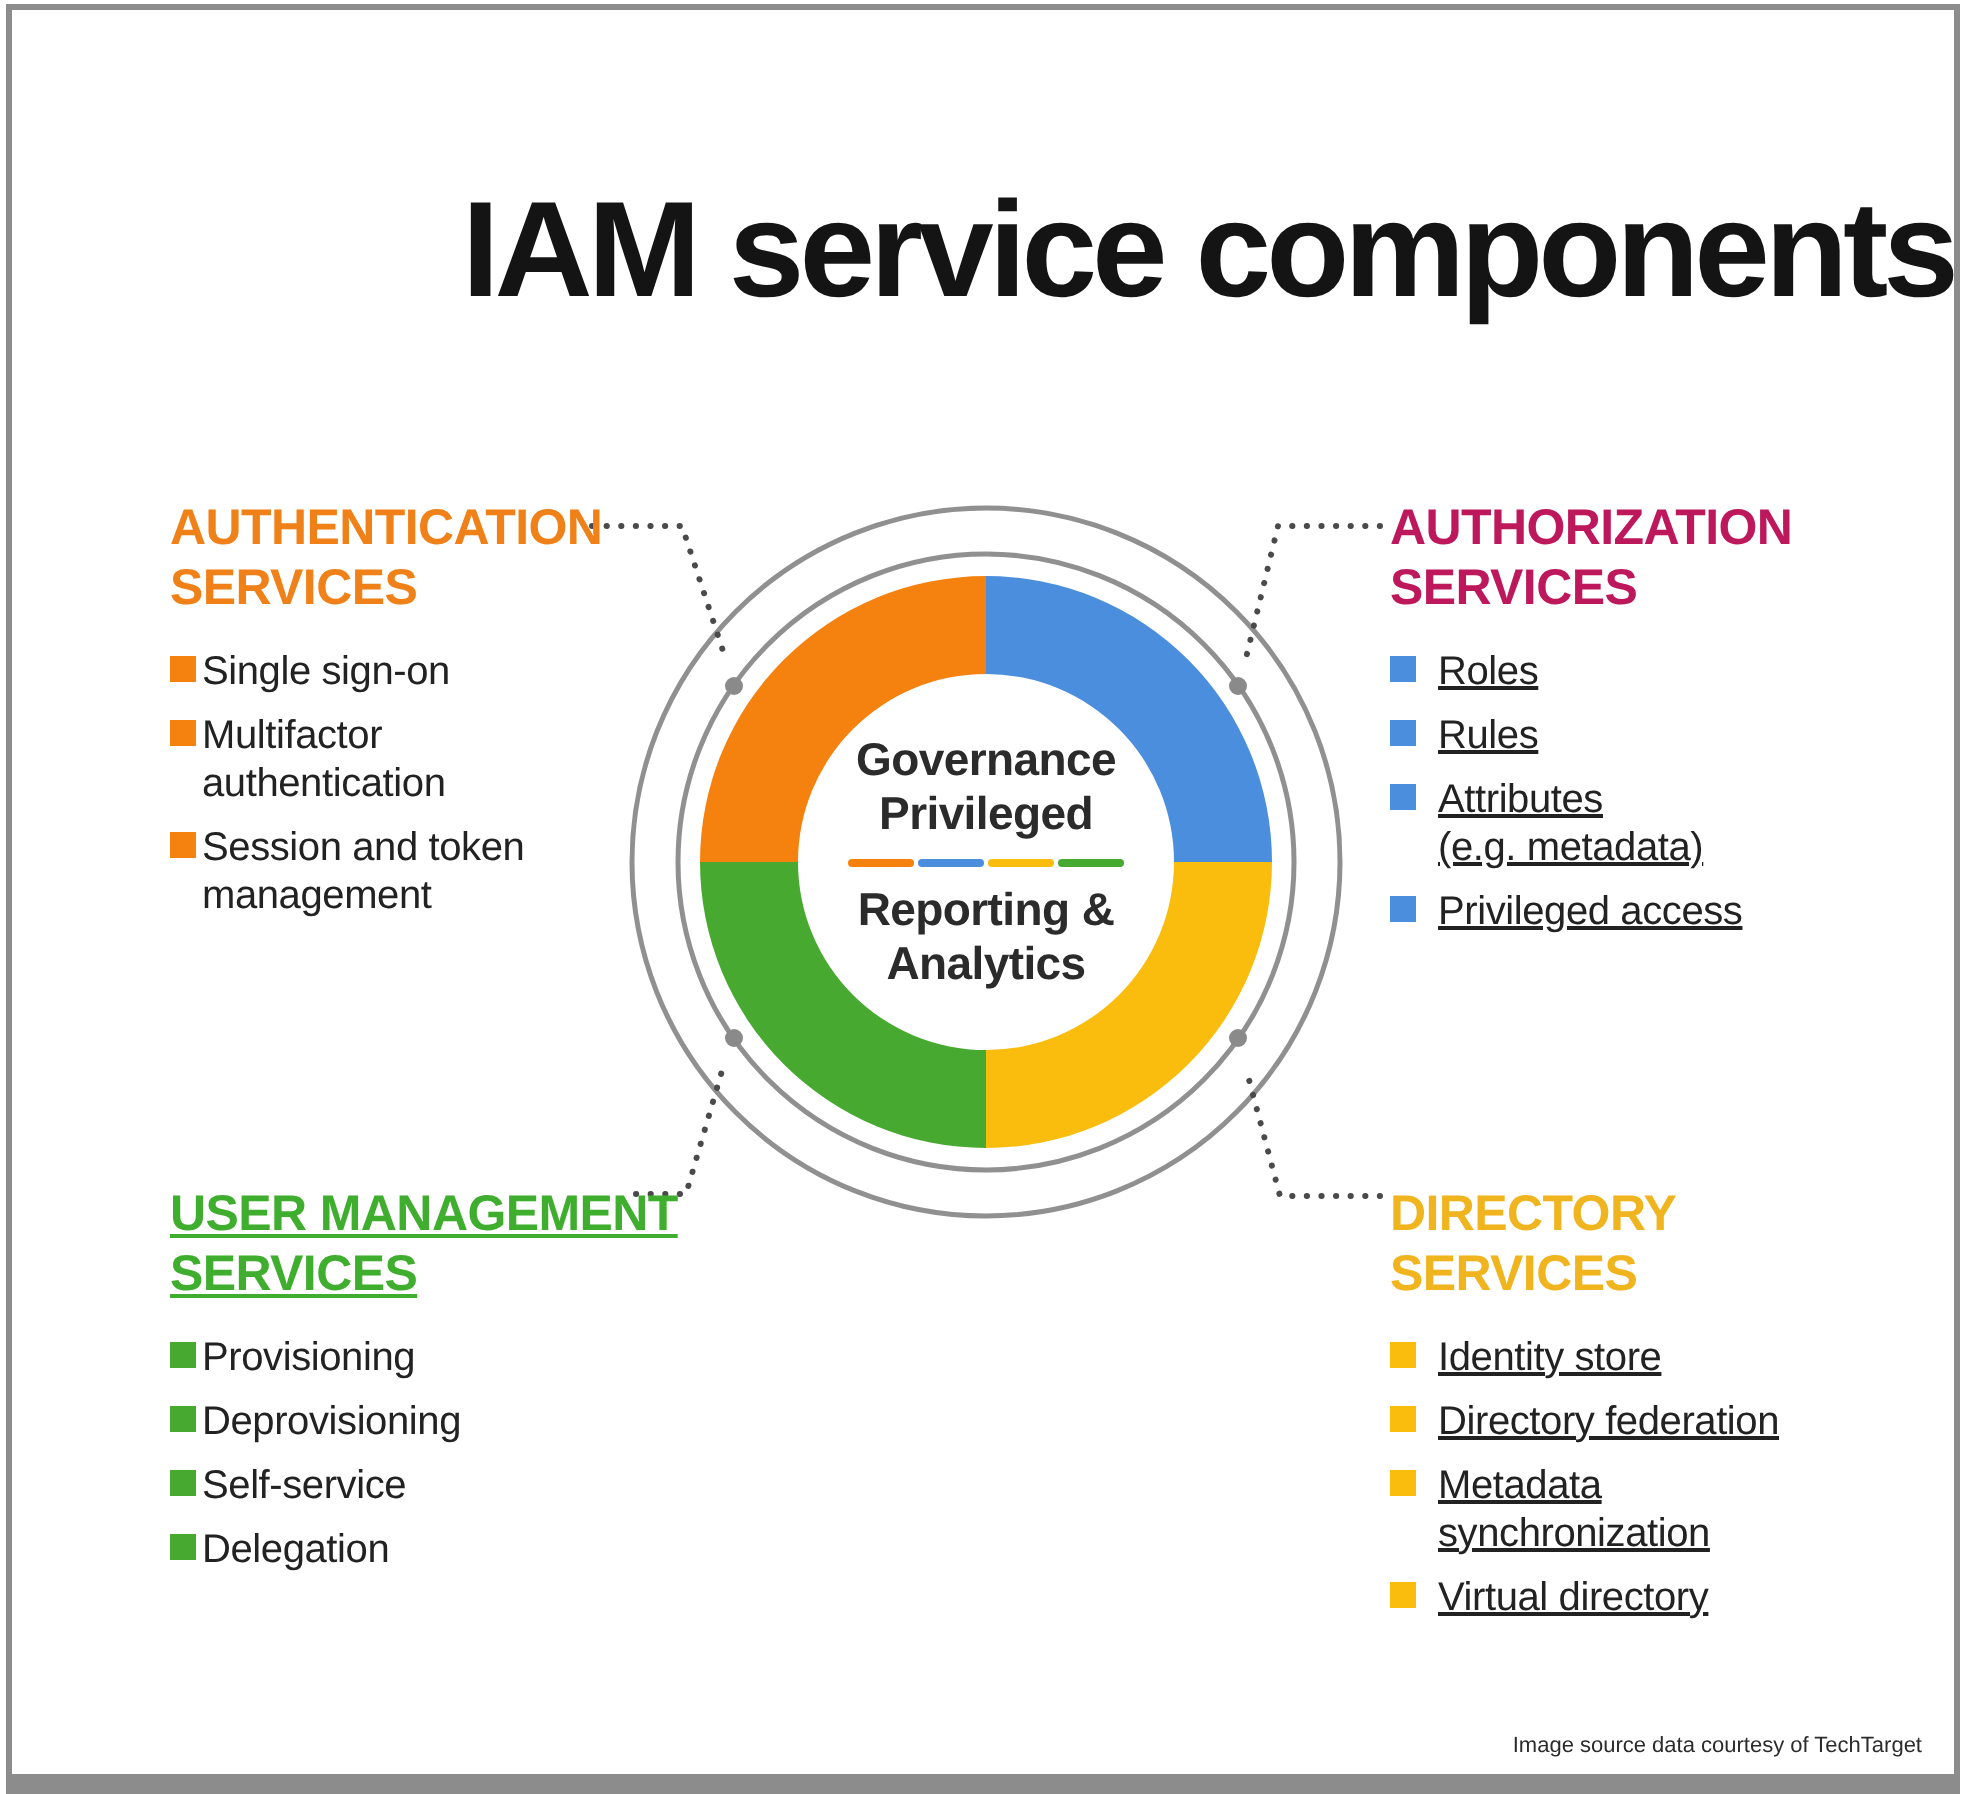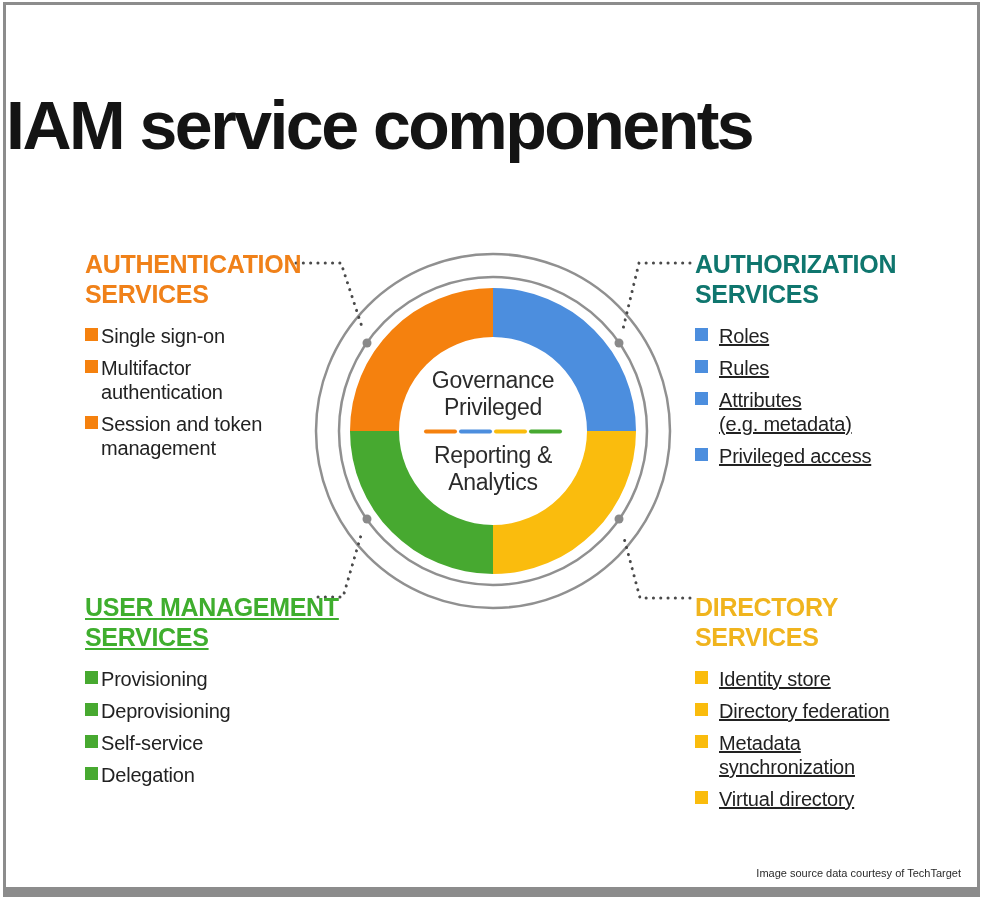--- a/index.html
+++ b/index.html
@@ -7,28 +7,28 @@
     width:983px;height:897px;position:relative;background:#ffffff;
     font-family:"Liberation Sans", sans-serif;overflow:hidden;
     -webkit-font-smoothing:antialiased;
   }
   .card{
     position:absolute;left:3px;top:2px;width:971px;height:882px;
     background:#fff;border:3px solid #8c8c8c;border-bottom-width:10px;
   }
   .page-title{
     position:absolute;left:0;right:0;top:84px;margin:0;
-    text-align:left;font-size:68px;line-height:72px;font-weight:bold;
+    text-align:right;font-size:68px;line-height:72px;font-weight:bold;
     letter-spacing:-2.5px;color:#141414;
   }
   svg.diagram{position:absolute;left:0;top:0;}
   .center-label{
     position:absolute;left:487px;top:426px;width:210px;
     transform:translate(-50%,-50%);text-align:center;
-    font-weight:normal;font-size:23px;line-height:27px;color:#2b2b2b;
+    font-weight:bold;font-size:23px;line-height:27px;color:#2b2b2b;
     letter-spacing:-0.3px;
   }
   .center-divider{
     display:flex;justify-content:center;gap:2px;margin:9px auto 8px auto;
   }
   .divider-seg{width:33px;height:4px;border-radius:2px;display:inline-block;}
   .section{position:absolute;}
   .sec-title{
     margin:0 0 15px 0;font-size:25px;line-height:30px;font-weight:bold;
     letter-spacing:-0.3px;
@@ -97,21 +97,21 @@
 
   <div class="section sec-auth">
     <h2 class="sec-title" style="color: rgb(240, 129, 25);">AUTHENTICATION<br>SERVICES</h2>
     <ul class="sec-list">
         <li><span class="bullet" style="background: rgb(245, 129, 14);"></span><span>Single sign-on</span></li>
         <li><span class="bullet" style="background: rgb(245, 129, 14);"></span><span>Multifactor<br>authentication</span></li>
         <li><span class="bullet" style="background: rgb(245, 129, 14);"></span><span>Session and token<br>management</span></li>
       </ul>
   </div>
   <div class="section sec-authz">
-    <h2 class="sec-title" style="color: #0f766e;">AUTHORIZATION<br>SERVICES</h2>
+    <h2 class="sec-title" style="color: #be185d;">AUTHORIZATION<br>SERVICES</h2>
     <ul class="sec-list">
         <li><span class="bullet" style="background: rgb(76, 142, 222);"></span><span>Roles</span></li>
         <li><span class="bullet" style="background: rgb(76, 142, 222);"></span><span>Rules</span></li>
         <li><span class="bullet" style="background: rgb(76, 142, 222);"></span><span>Attributes<br>(e.g. metadata)</span></li>
         <li><span class="bullet" style="background: rgb(76, 142, 222);"></span><span>Privileged access</span></li>
       </ul>
   </div>
   <div class="section sec-user">
     <h2 class="sec-title" style="color: rgb(63, 174, 46); text-decoration: underline;">USER MANAGEMENT<br>SERVICES</h2>
     <ul class="sec-list">

